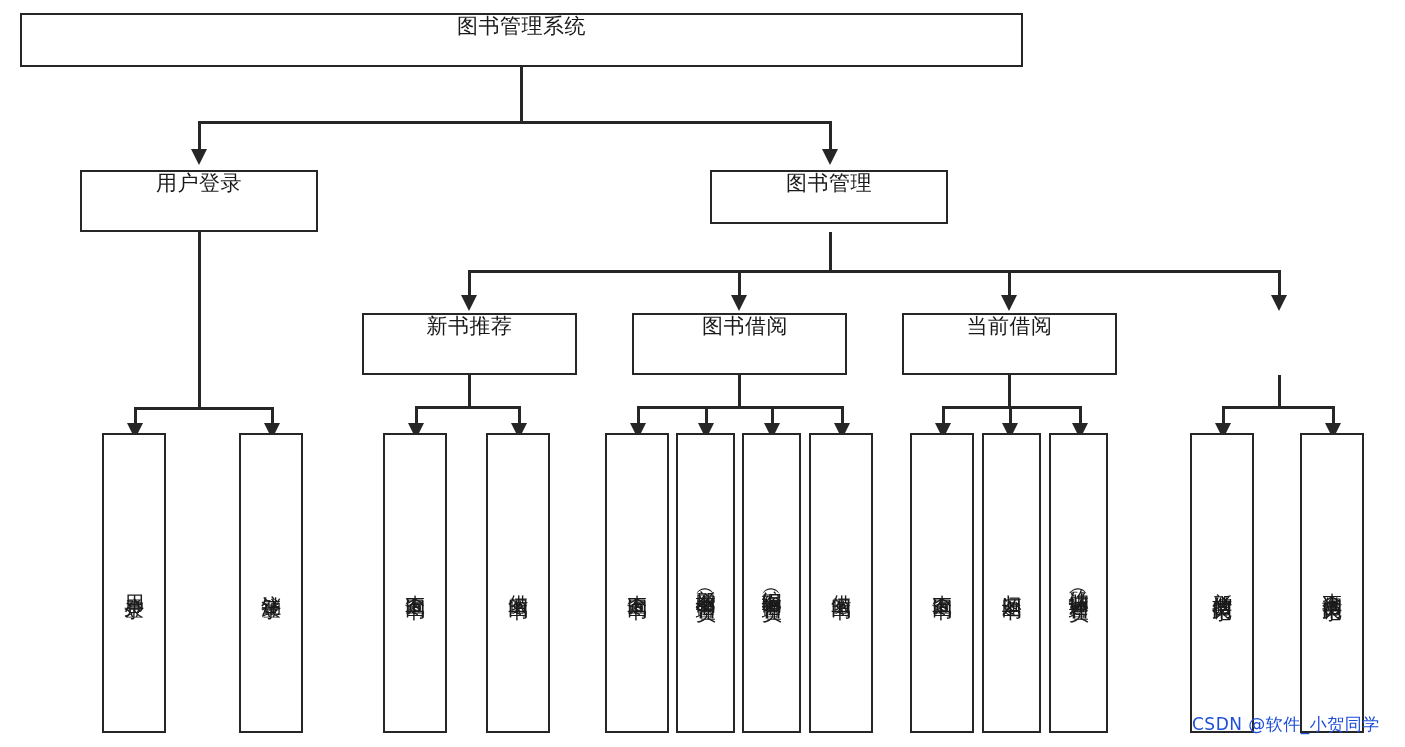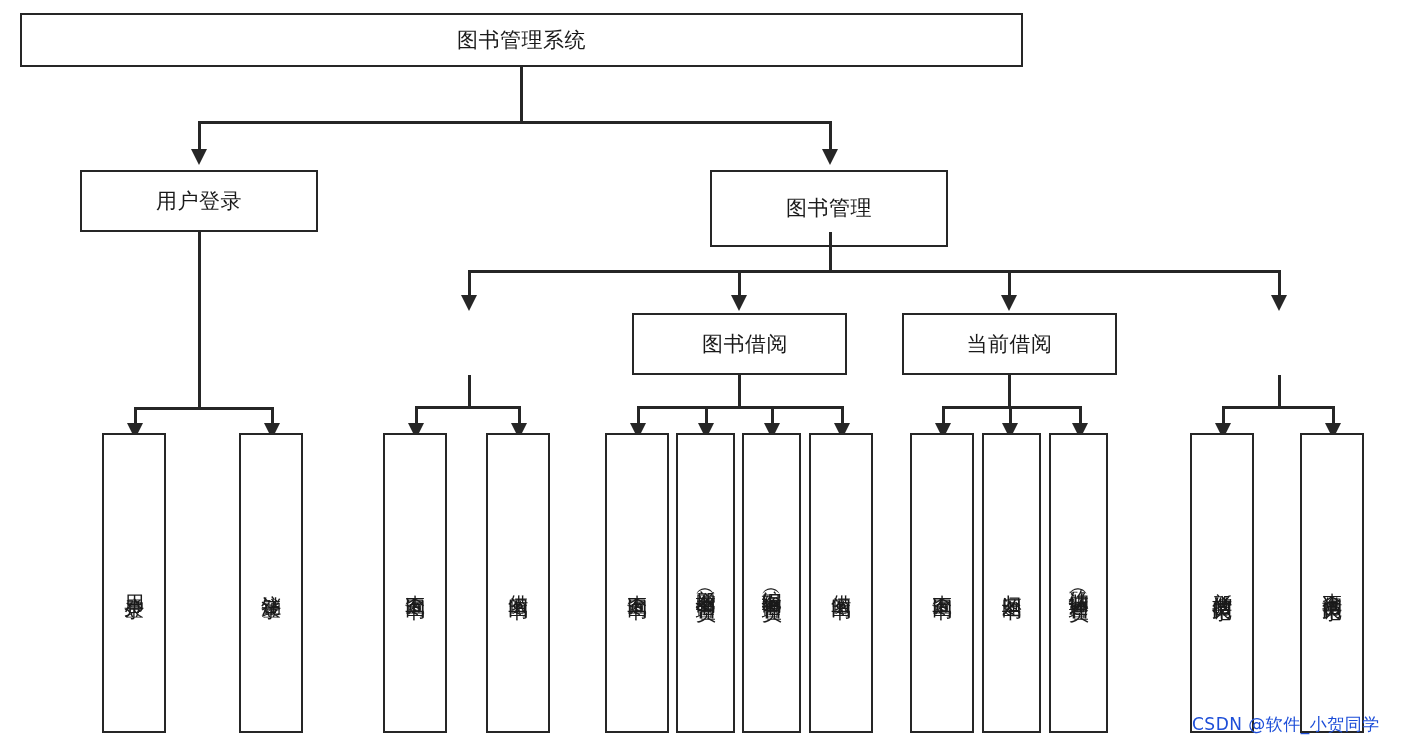--- a/index.html
+++ b/index.html
@@ -16,21 +16,21 @@
     height: 747px;
     background: #ffffff;
     overflow: hidden;
   }
   .node {
     position: absolute;
     box-sizing: border-box;
     border: 2.5px solid #262626;
     background: #ffffff;
     display: flex;
-    align-items: center;
+    align-items: flex-start;
     justify-content: center;
     color: #1a1a1a;
   }
   .node .label {
     font-size: 21px;
     line-height: 1.05;
     letter-spacing: 0.5px;
     white-space: nowrap;
   }
   .node.vertical {
@@ -85,21 +85,21 @@
   <div class="hline" style="left:198px; top:121px; width:634px;"></div>
 
   <div class="vline" style="left:198px; top:121px; height:28px;"></div>
   <div class="arrow" style="left:191px; top:149px;"></div>
   <div class="vline" style="left:829px; top:121px; height:28px;"></div>
   <div class="arrow" style="left:822px; top:149px;"></div>
 
   <div class="node" style="left:80px; top:170px; width:238px; height:62px;">
     <span class="label">用户登录</span>
   </div>
-  <div class="node" style="left:710px; top:170px; width:238px; height:77px;">
+  <div class="node" style="left:710px; top:170px; width:238px; height:54px;">
     <span class="label">图书管理</span>
   </div>
 
   <div class="vline" style="left:198px; top:232px; height:177px;"></div>
   <div class="hline" style="left:134px; top:407px; width:140px;"></div>
   <div class="vline" style="left:134px; top:407px; height:18px;"></div>
   <div class="arrow" style="left:127px; top:423px;"></div>
   <div class="vline" style="left:271px; top:407px; height:18px;"></div>
   <div class="arrow" style="left:264px; top:423px;"></div>
 
@@ -107,20 +107,23 @@
   <div class="hline" style="left:468px; top:270px; width:812px;"></div>
   <div class="vline" style="left:468px; top:270px; height:27px;"></div>
   <div class="arrow" style="left:461px; top:295px;"></div>
   <div class="vline" style="left:738px; top:270px; height:27px;"></div>
   <div class="arrow" style="left:731px; top:295px;"></div>
   <div class="vline" style="left:1008px; top:270px; height:27px;"></div>
   <div class="arrow" style="left:1001px; top:295px;"></div>
   <div class="vline" style="left:1278px; top:270px; height:27px;"></div>
   <div class="arrow" style="left:1271px; top:295px;"></div>
 
+  <div class="node" style="left:362px; top:313px; width:215px; height:62px;">
+    <span class="label">新书推荐</span>
+  </div>
   <div class="node" style="left:632px; top:313px; width:215px; height:62px;padding-left:11px;">
     <span class="label">图书借阅</span>
   </div>
   <div class="node" style="left:902px; top:313px; width:215px; height:62px;">
     <span class="label">当前借阅</span>
   </div>
 
   <div class="vline" style="left:468px; top:375px; height:33px;"></div>
   <div class="hline" style="left:415px; top:406px; width:106px;"></div>
   <div class="vline" style="left:415px; top:406px; height:19px;"></div>

